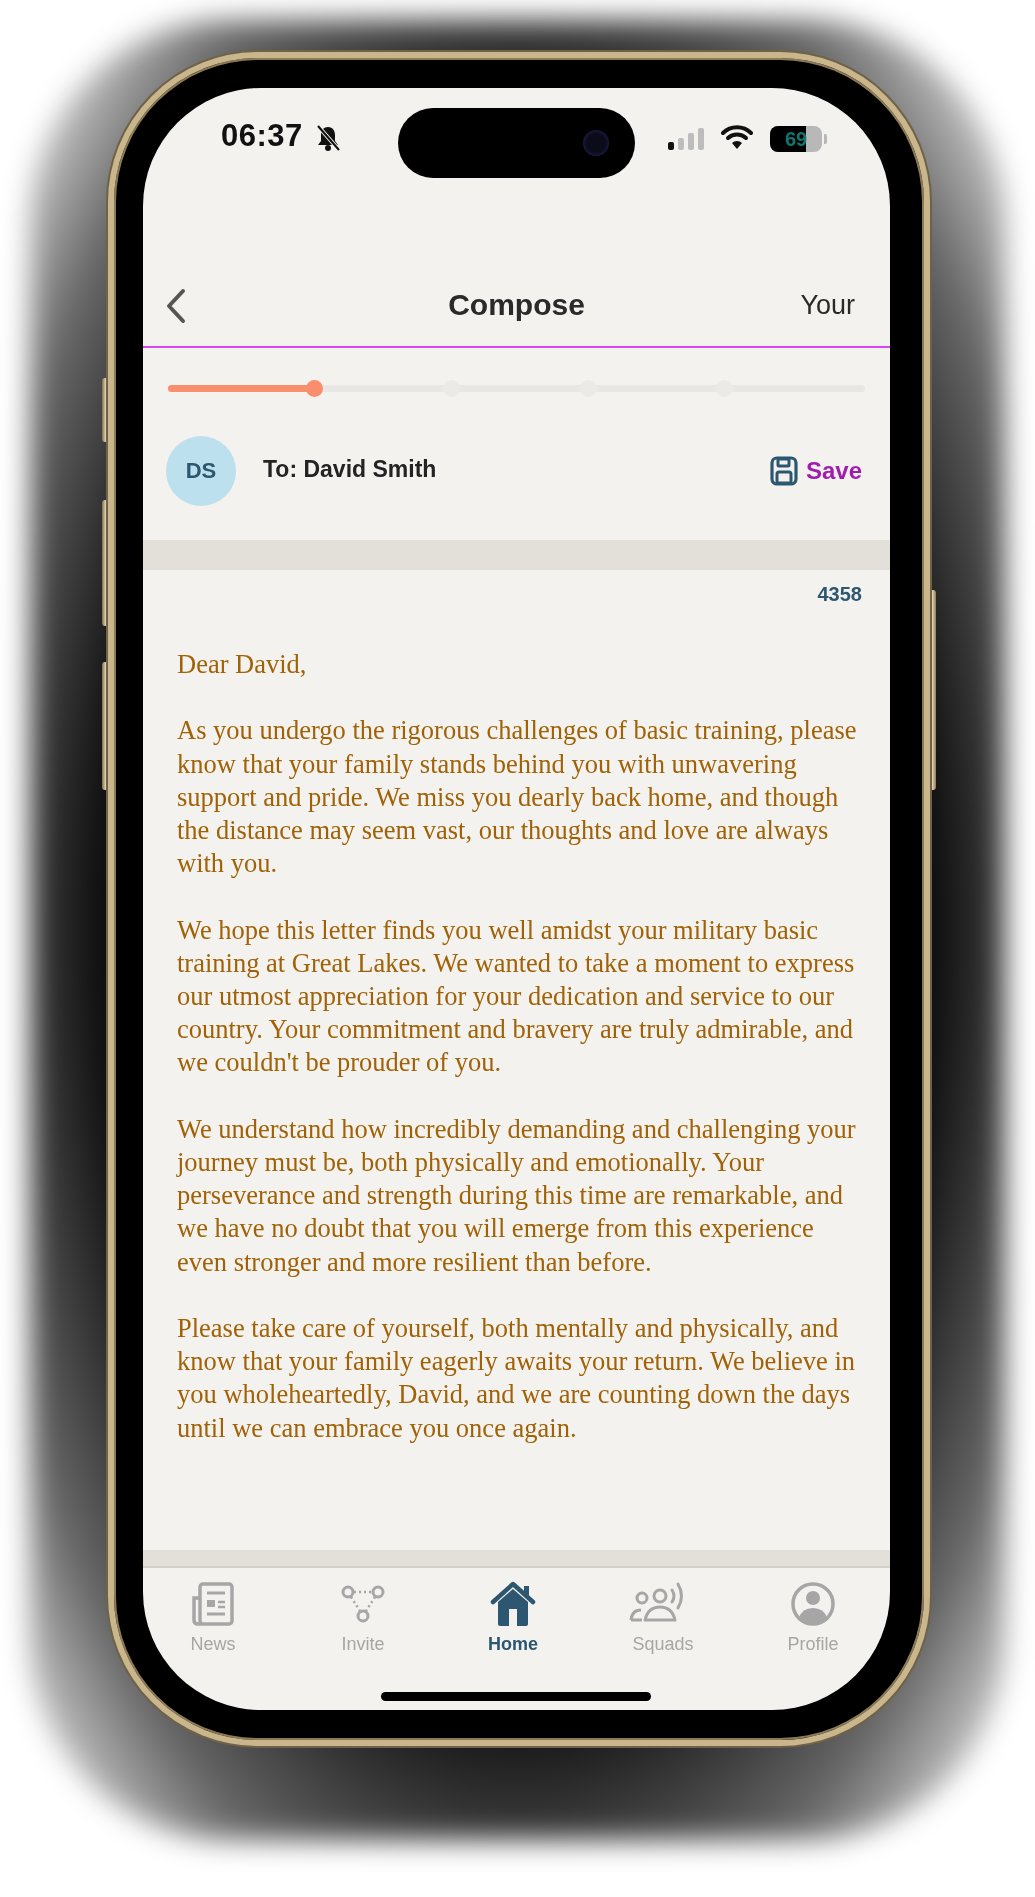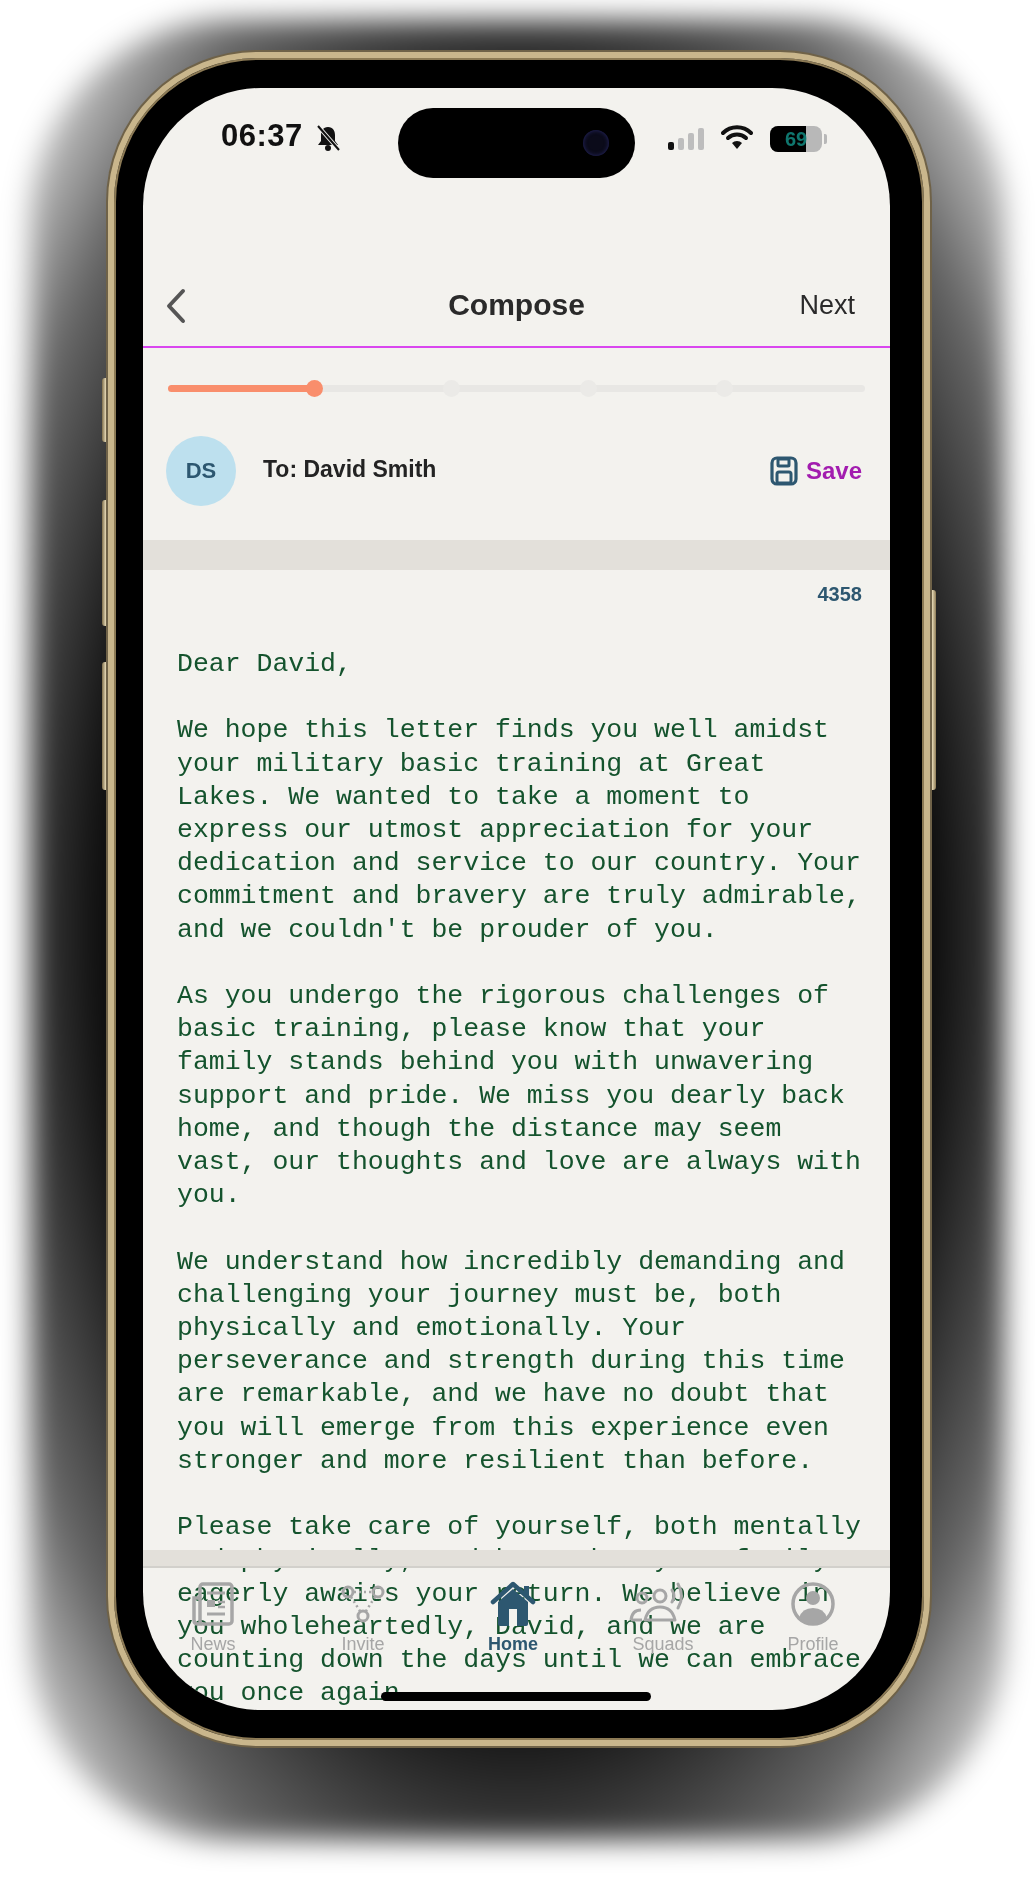--- a/index.html
+++ b/index.html
@@ -61,21 +61,21 @@
   .avatar { position: absolute; left: 23px; top: 8px; width: 70px; height: 70px; border-radius: 50%; background: #bde0ee; color: #2d5770; font-weight: bold; font-size: 22px; text-align: center; line-height: 70px; }
   .to-label { position: absolute; left: 120px; top: 28px; font-size: 23px; font-weight: bold; color: #232323; }
   .save-btn { position: absolute; right: 28px; top: 28px; display: flex; align-items: center; gap: 8px; cursor: pointer; }
   .save-icon { width: 28px; height: 30px; }
   .save-label { font-size: 24px; font-weight: bold; color: #a21caf; }
 
   .divider-band { position: absolute; left: 0; top: 452px; width: 747px; height: 30px; background: #e3e0da; }
 
   .char-count { position: absolute; right: 28px; top: 495px; font-size: 20px; font-weight: bold; color: #2d5770; }
 
-  .letter { position: absolute; left: 34px; top: 560px; width: 690px; font-family: Liberation Mono, monospace; font-size: 26.5px; line-height: 33.2px; color: #14532d; }
+  .letter { position: absolute; left: 34px; top: 560px; width: 690px; font-family: Liberation Serif, serif; font-size: 26.5px; line-height: 33.2px; color: #a16207; }
   .letter p { margin-bottom: 33.2px; }
 
   .bottom-band { position: absolute; left: 0; top: 1462px; width: 747px; height: 18px; background: #e3e0da; border-bottom: 2px solid #d2d0cb; }
 
   
   .tabbar { position: absolute; left: 0; top: 1482px; width: 747px; height: 100px; }
   .tab { position: absolute; top: 0; width: 120px; margin-left: -60px; text-align: center; cursor: pointer; }
   .tab svg { display: block; margin: 10px auto 0; width: 50px; height: 48px; }
   .tab-label { display: block; margin-top: 6px; font-size: 18px; color: #a6a6a6; }
   .tab.active .tab-label { color: #2d5770; font-weight: bold; }
@@ -121,21 +121,21 @@
       </div>
     <div class="pct">69</div>
     <div class="nub"></div>
   </div>
 
   <div class="nav">
     <svg class="back-btn" viewBox="0 0 32 40">
       <polyline points="22,5 8,20 22,35" fill="none" stroke="#555" stroke-width="4" stroke-linecap="round" stroke-linejoin="round"></polyline>
     </svg>
     <div class="nav-title">Compose</div>
-    <div class="next-btn">Next</div>
+    <div class="next-btn">Your</div>
   </div>
 
   <div class="progress">
     <div class="track"></div>
     <div class="track-fill" style="width:21%"></div>
     <div class="step active" style="left:21%"></div>
     <div class="step" style="left:40.6%"></div>
     <div class="step" style="left:60.2%"></div>
     <div class="step" style="left:79.8%"></div>
   </div>
@@ -152,22 +152,22 @@
       <span class="save-label">Save</span>
     </div>
   </div>
 
   <div class="divider-band"></div>
 
   <div class="char-count">4358</div>
 
   <div class="letter">
     <p>Dear David,</p>
+    <p>As you undergo the rigorous challenges of basic training, please know that your family stands behind you with unwavering support and pride. We miss you dearly back home, and though the distance may seem vast, our thoughts and love are always with you.</p>
     <p>We hope this letter finds you well amidst your military basic training at Great Lakes. We wanted to take a moment to express our utmost appreciation for your dedication and service to our country. Your commitment and bravery are truly admirable, and we couldn't be prouder of you.</p>
-    <p>As you undergo the rigorous challenges of basic training, please know that your family stands behind you with unwavering support and pride. We miss you dearly back home, and though the distance may seem vast, our thoughts and love are always with you.</p>
     <p>We understand how incredibly demanding and challenging your journey must be, both physically and emotionally. Your perseverance and strength during this time are remarkable, and we have no doubt that you will emerge from this experience even stronger and more resilient than before.</p>
     <p>Please take care of yourself, both mentally and physically, and know that your family eagerly awaits your return. We believe in you wholeheartedly, David, and we are counting down the days until we can embrace you once again.</p>
   </div>
 
   <div class="bottom-band"></div>
 
   <div class="tabbar">
     <div class="tab" style="left:70px">
       <svg viewBox="0 0 50 48">
         <rect x="12" y="4" width="32" height="40" rx="3" fill="none" stroke="#a6a6a6" stroke-width="3.5"></rect>

